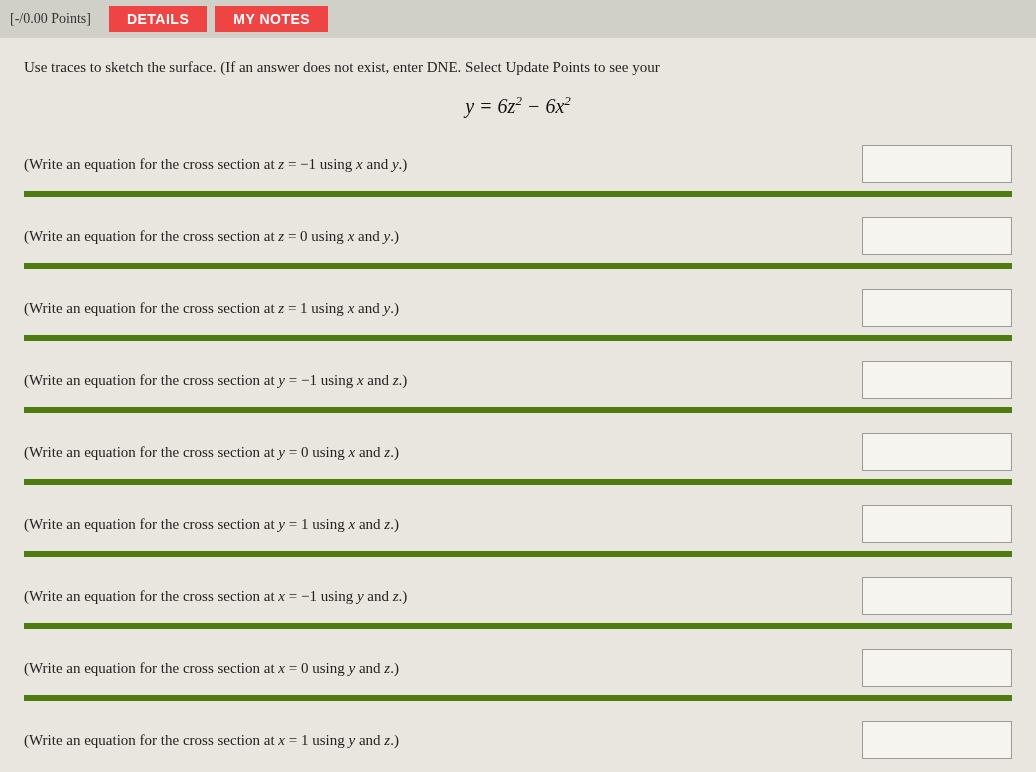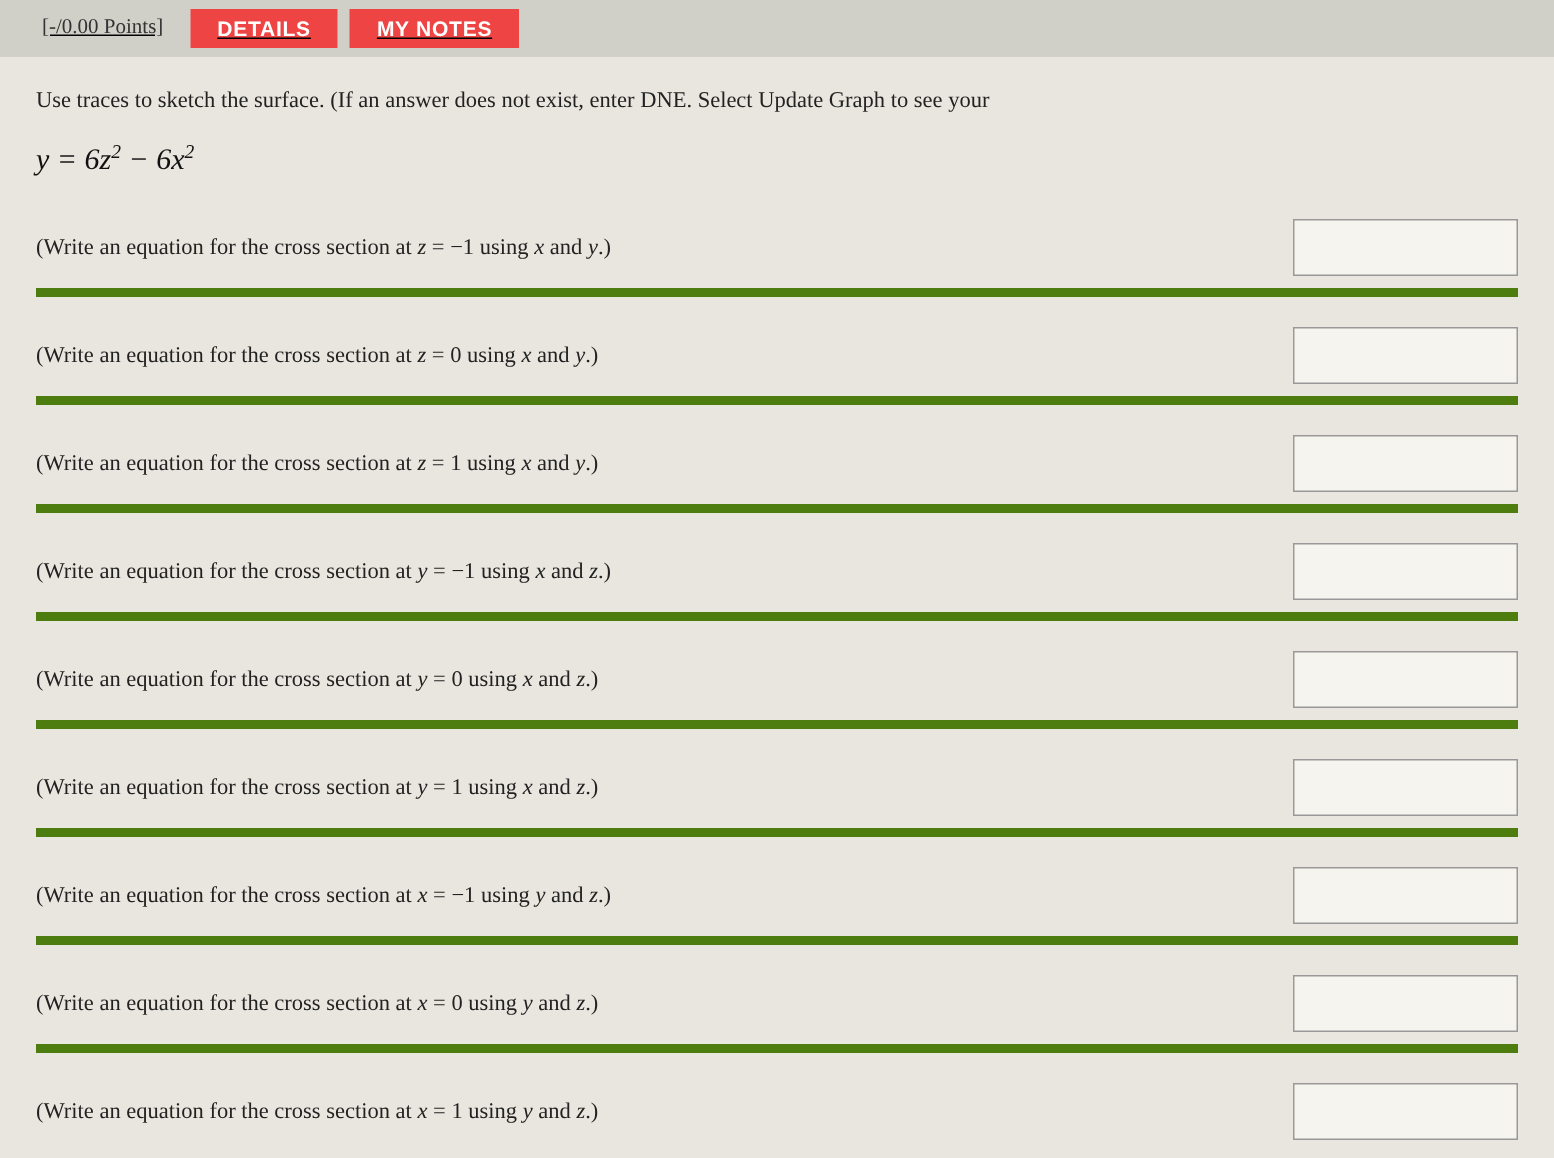--- a/index.html
+++ b/index.html
@@ -12,24 +12,23 @@
       background-color: #d0cfc8;
       font-family: Georgia, 'Times New Roman', serif;
       font-size: 16px;
       width: 1036px;
       min-height: 772px;
     }
 
     .top-bar {
       display: flex;
       align-items: center;
-      padding: 6px 28px;
+      padding: 6px 10px;
       gap: 8px;
       background-color: #d0cfc8;
-      text-decoration: underline;
     }
 
     .top-bar-left {
       font-size: 14px;
       color: #333;
       margin-right: 10px;
     }
 
     .tab-button {
       background-color: #ef4444;
@@ -50,20 +49,21 @@
     }
 
     .instruction-text {
       font-size: 15px;
       color: #222;
       margin-bottom: 14px;
       line-height: 1.5;
     }
 
     .equation-display {
+      text-align: center;
       font-size: 20px;
       margin-bottom: 20px;
       color: #111;
       font-style: italic;
     }
 
     .equation-display sup {
       font-size: 13px;
     }
 
@@ -105,21 +105,21 @@
 </head>
 <body>
 
 <div class="top-bar">
   <span class="top-bar-left">[-/0.00 Points]</span>
   <button class="tab-button">DETAILS</button>
   <button class="tab-button">MY NOTES</button>
 </div>
 
 <div class="main-content">
-  <p class="instruction-text">Use traces to sketch the surface. (If an answer does not exist, enter DNE. Select Update Graph to see your</p>
+  <p class="instruction-text">Use traces to sketch the surface. (If an answer does not exist, enter DNE. Select Update Points to see your</p>
 
   <div class="equation-display">
     <em>y</em> = 6<em>z</em><sup>2</sup> − 6<em>x</em><sup>2</sup>
   </div>
 
   <div id="questions-container">
       <div class="question-row">
         <span class="question-text">(Write an equation for the cross section at <em>z</em> = −1 using <em>x</em> and <em>y</em>.)</span>
         <input type="text" class="answer-input" style="">
       </div>

